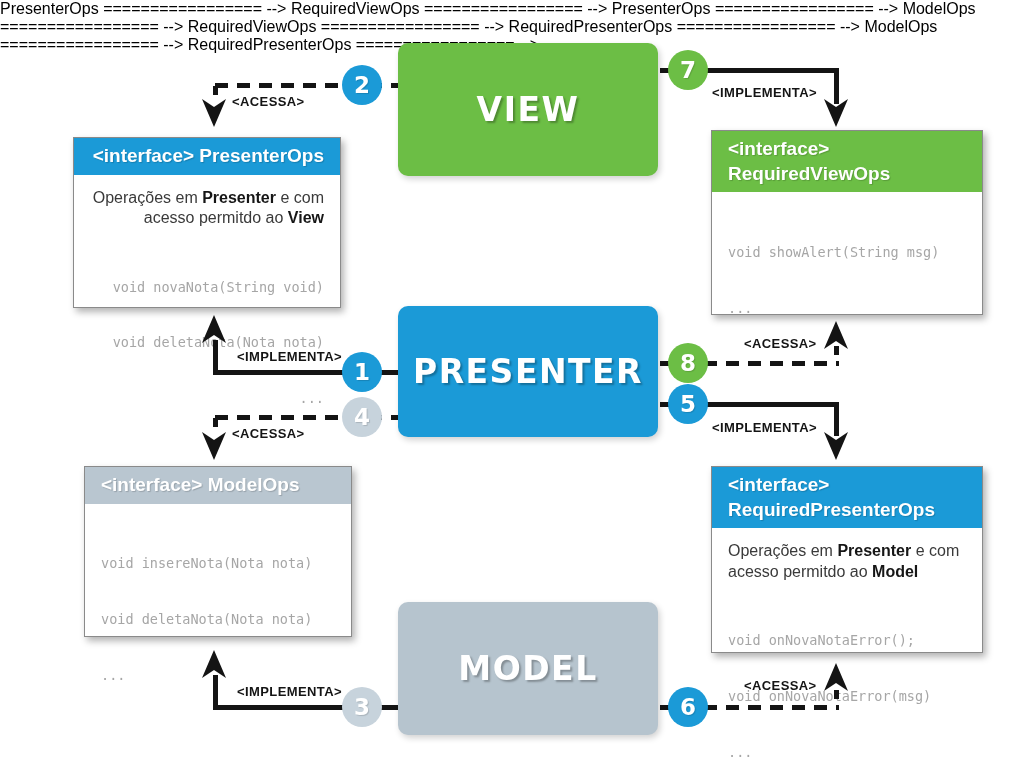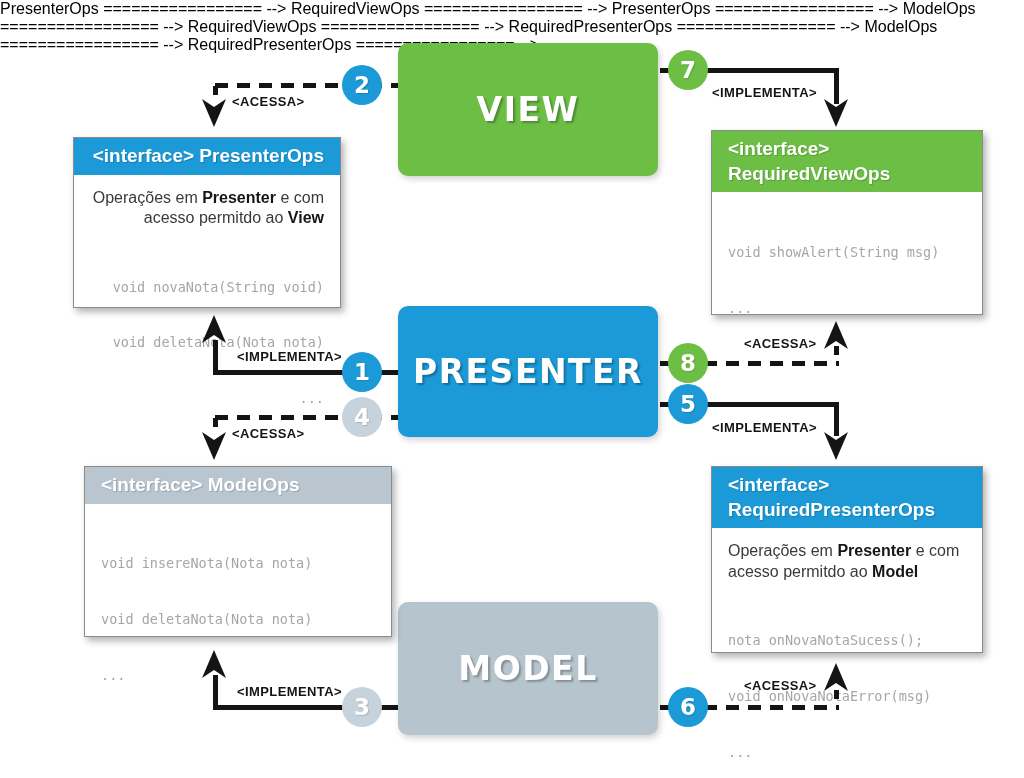--- a/index.html
+++ b/index.html
@@ -36,21 +36,21 @@
   .iface-desc { font-size:16px; color:#3a3a3a; line-height:1.3; margin-bottom:11px; }
   .iface-desc b { color:#161616; }
   .iface-code {
     font-family:"DejaVu Sans Mono", monospace; font-size:13.5px;
     color:#A6A6A6; line-height:1.38; white-space:pre;
   }
   #presenterops          { left:73px;  top:137px; width:268px; height:171px;text-align:right; }
   #presenterops .iface-header          { background:#1B9AD7; }
   #requiredviewops       { left:711px; top:130px; width:272px; height:185px; }
   #requiredviewops .iface-header       { background:#6CBE45; }
-  #modelops              { left:84px;  top:466px; width:308px; height:171px; }
+  #modelops              { left:84px;  top:466px; width:268px; height:171px; }
   #modelops .iface-header              { background:#B9C6D0; }
   #requiredpresenterops  { left:711px; top:466px; width:272px; height:187px; }
   #requiredpresenterops .iface-header  { background:#1B9AD7; }
 
   
   .hline-solid  { position:absolute; height:5px; background:#141414; }
   .vline-solid  { position:absolute; width:5px;  background:#141414; }
   .hline-dashed { position:absolute; height:5px;
     background:repeating-linear-gradient(90deg,#141414 0 13px,transparent 13px 22px); }
   .vline-dashed { position:absolute; width:5px;
@@ -136,21 +136,21 @@
 
   
   <div class="iface" id="requiredpresenterops">
     <div class="iface-header">
       <span class="hline">&lt;interface&gt;</span>
       <span class="hline">RequiredPresenterOps</span>
     </div>
     <div class="iface-body">
       <div class="iface-desc"><span>Operações em </span><b>Presenter</b><span> e com acesso permitdo ao </span><b>Model</b></div>
       <div class="iface-code">
-        <div>nota onNovaNotaSucess();</div>
+        <div>void onNovaNotaError();</div>
         <div>void onNovaNotaError(msg)</div>
         <div>...</div>
       </div>
     </div>
   </div>
 
    PresenterOps ================= --&gt;
   <div class="hline-dashed" style="left:215px; top:83px; width:183px;"></div>
   <div class="vline-dashed" style="left:213px; top:86px; height:15px;"></div>
   <svg class="arrow" style="left:202px; top:99px;" viewBox="0 0 24 28">

